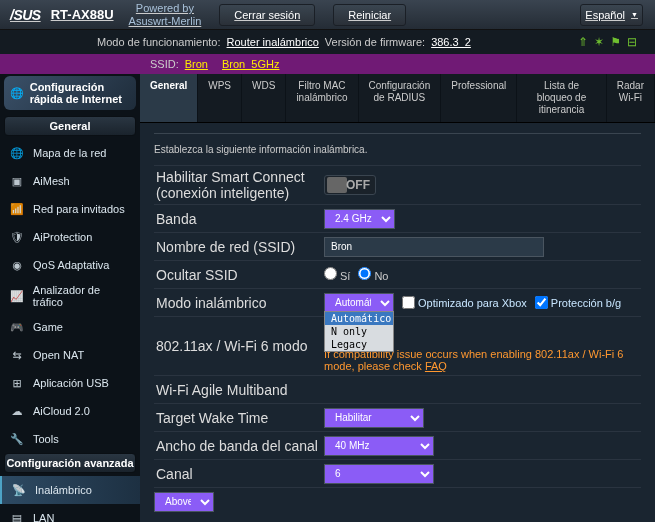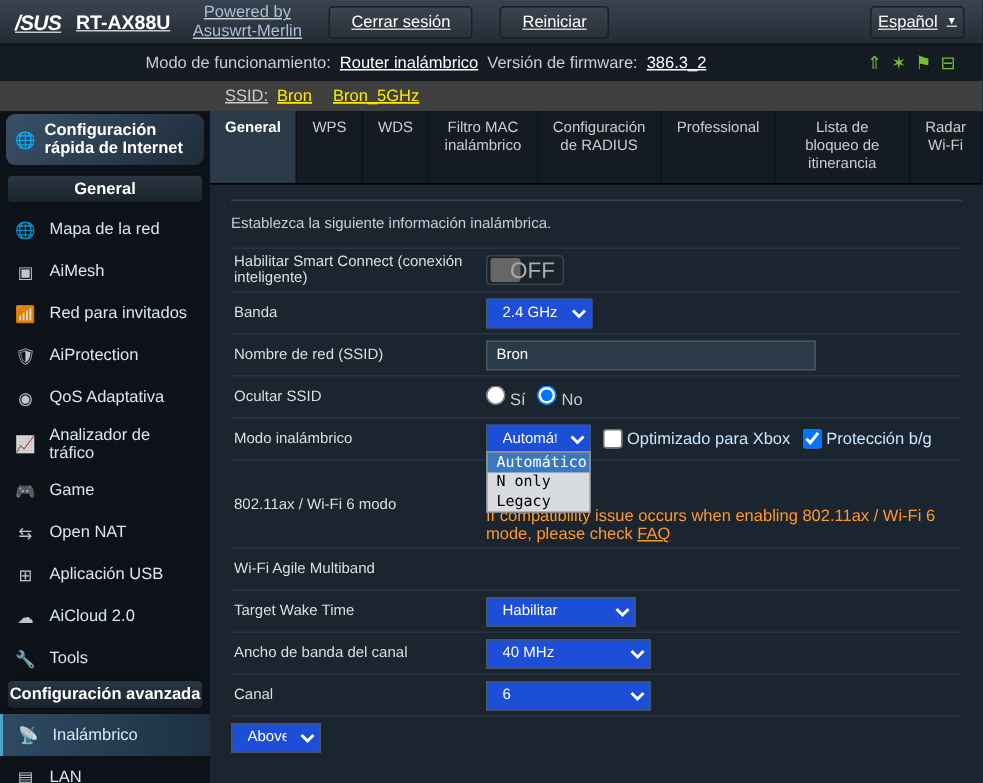--- a/index.html
+++ b/index.html
@@ -8,44 +8,44 @@
 .topbar { display: flex; align-items: center; height: 30px; background: linear-gradient(#3a4450, #242c35); border-bottom: 1px solid #111; text-decoration: underline; }
 .logo { font-weight: bold; font-style: italic; color: #fff; font-size: 14px; padding: 0 8px 0 10px; letter-spacing: -0.5px; }
 .model { color: #fff; font-size: 13px; font-weight: bold; margin-left: 2px; }
 .powered { font-size: 8px; color: #a8c0d8; margin-left: 15px; line-height: 1.1; text-align: center; }
 .topbtn { background: linear-gradient(#3a4550, #2a3038); color: #fff; border: 1px solid #1a1f26; padding: 4px 14px; margin-left: 18px; border-radius: 3px; cursor: pointer; }
 .lang { margin-left: auto; margin-right: 12px; background: linear-gradient(#3a4550,#2a3038); border:1px solid #1a1f26; color:#fff; padding:4px 4px; border-radius:3px; display:flex; align-items:center; gap:6px;}
 .lang:after{content:"▼"; font-size:7px;}
 .infobar { display: flex; align-items: center; height: 24px; background: #141b22; padding: 0 10px 0 97px; gap: 6px; color:#ddd;}
 .infolabel { color: #ccc; }
 .infoval { color: #fff; text-decoration: underline; }
-.ssidrow { display: flex; align-items: center; height: 20px; background: #404040; padding: 0 10px 0 150px; gap: 6px; text-decoration: underline;}
+.ssidrow { display: flex; align-items: center; height: 20px; background: #701a75; padding: 0 10px 0 150px; gap: 6px;}
 .ssidval { color: #ffeb00; text-decoration: underline; margin-right:8px;}
 .body { display: flex; flex: 1; overflow: hidden; }
 .sidebar { width: 140px; background: #0c1218; display: flex; flex-direction: column; }
 .quickbox { margin: 2px 4px 6px 4px; background: linear-gradient(135deg,#3a5068,#1e2c3a); border-radius: 6px; padding: 5px 6px; display: flex; gap: 6px; color: #fff; font-size: 10px; font-weight: bold; align-items:center; text-align:left;}
 .section-hdr { background: linear-gradient(#2a3642,#1a232c); color: #fff; text-align: center; font-weight: bold; padding: 3px 0; margin: 0 4px 3px 4px; border-radius: 4px; border:1px solid #0a0f14;}
 .navitem { display: flex; align-items: center; gap: 7px; padding: 5px 8px; color: #dbe6ee; cursor: pointer; font-size:10px;}
 .navitem.selected { background: linear-gradient(90deg,#2d4a63,#1d3042); border-left:2px solid #4da3c6; }
 .navitem .ico { width: 18px; height: 18px; display: inline-flex; align-items:center; justify-content:center; opacity:0.85;}
 .main { flex: 1; display: flex; flex-direction: column; overflow: hidden; }
 .tabs { display: flex; background: #141b22; border-bottom: 1px solid #000; }
 .tab { padding: 6px 10px; color: #ccc; font-size: 10px; text-align: center; border-right: 1px solid #0c1218; cursor:pointer; line-height:1.2;}
 .tab.active { background: #2b3a48; color: #fff; font-weight:bold;}
 .content { flex: 1; overflow-y: auto; padding: 10px 14px; }
 .page-title { color: #fff; font-size: 14px; font-weight: bold; margin-bottom: 8px; }
 .hr { border: none; border-top: 1px solid #3a4550; margin-bottom: 10px; }
 .desc { color: #ccc; margin-bottom: 10px; font-size:10px;}
 .formrow { display: flex; align-items: center; min-height: 28px; border-top: 1px solid #2a3440; padding: 3px 0;}
-.formlabel { width: 170px; color: #ddd; font-size: 10px; padding-left:2px;}
+.formlabel { width: 170px; color: #ddd; font-size: 14px; padding-left:2px;}
 .formctrl { flex: 1; display: flex; align-items: center; gap: 8px; flex-wrap:wrap;}
 .toggle { display:flex; align-items:center; background:#1a222a; border:1px solid #3a4550; border-radius:3px; height:20px; width:52px; position:relative;}
 .toggle .knob{width:20px;height:16px;background:#666;border-radius:2px;margin:2px;}
-.toggle .off{color:#aaa;font-size:15px;position:absolute;right:5px;}
-select, .selbox { background: #1d4ed8; color: #fff; border: 1px solid #4a5560; padding: 2px 6px; font-size: 10px; height:20px;}
+.toggle .off{color:#aaa;font-size:12px;position:absolute;right:5px;font-weight:bold;}
+select, .selbox { background: #8b5cf6; color: #fff; border: 1px solid #4a5560; padding: 2px 6px; font-size: 10px; height:20px;}
 input[type=text], input[type=password] { background: #2b3a48; color: #fff; border: 1px solid #4a5560; padding: 2px 6px; font-size: 10px; height:20px;}
 input[type=radio]{margin-right:3px;}
 .chk { display: inline-flex; align-items: center; gap: 3px; color: #c8e6ff; font-size:9px;}
 .chk input{margin:0;}
 .warn { color: #ff9830; font-size: 9px; }
 .warn a { color: #ff9830; text-decoration: underline; }
 .dropdown-open { position: absolute; background: #d8dce0; color: #000; border: 1px solid #888; z-index: 10; }
 .dropdown-open .opt { padding: 1px 6px; font-family: monospace; font-size:10px; white-space:nowrap;}
 .dropdown-open .opt.sel { background: #3a78c0; color: #fff; }
 .statusicons { margin-left:auto; display:flex; gap:6px; padding-right:8px;}

